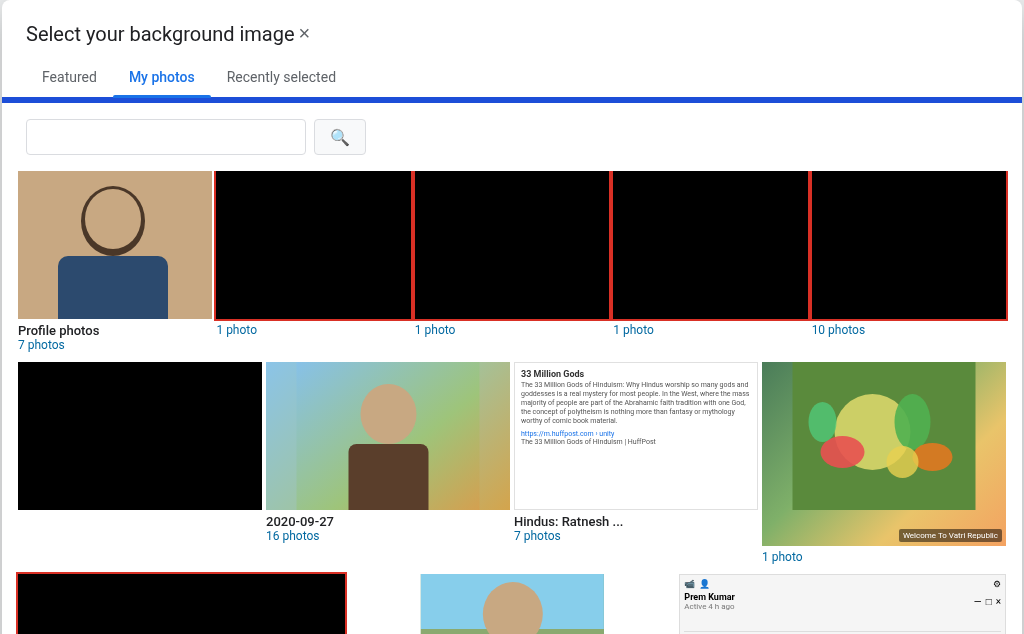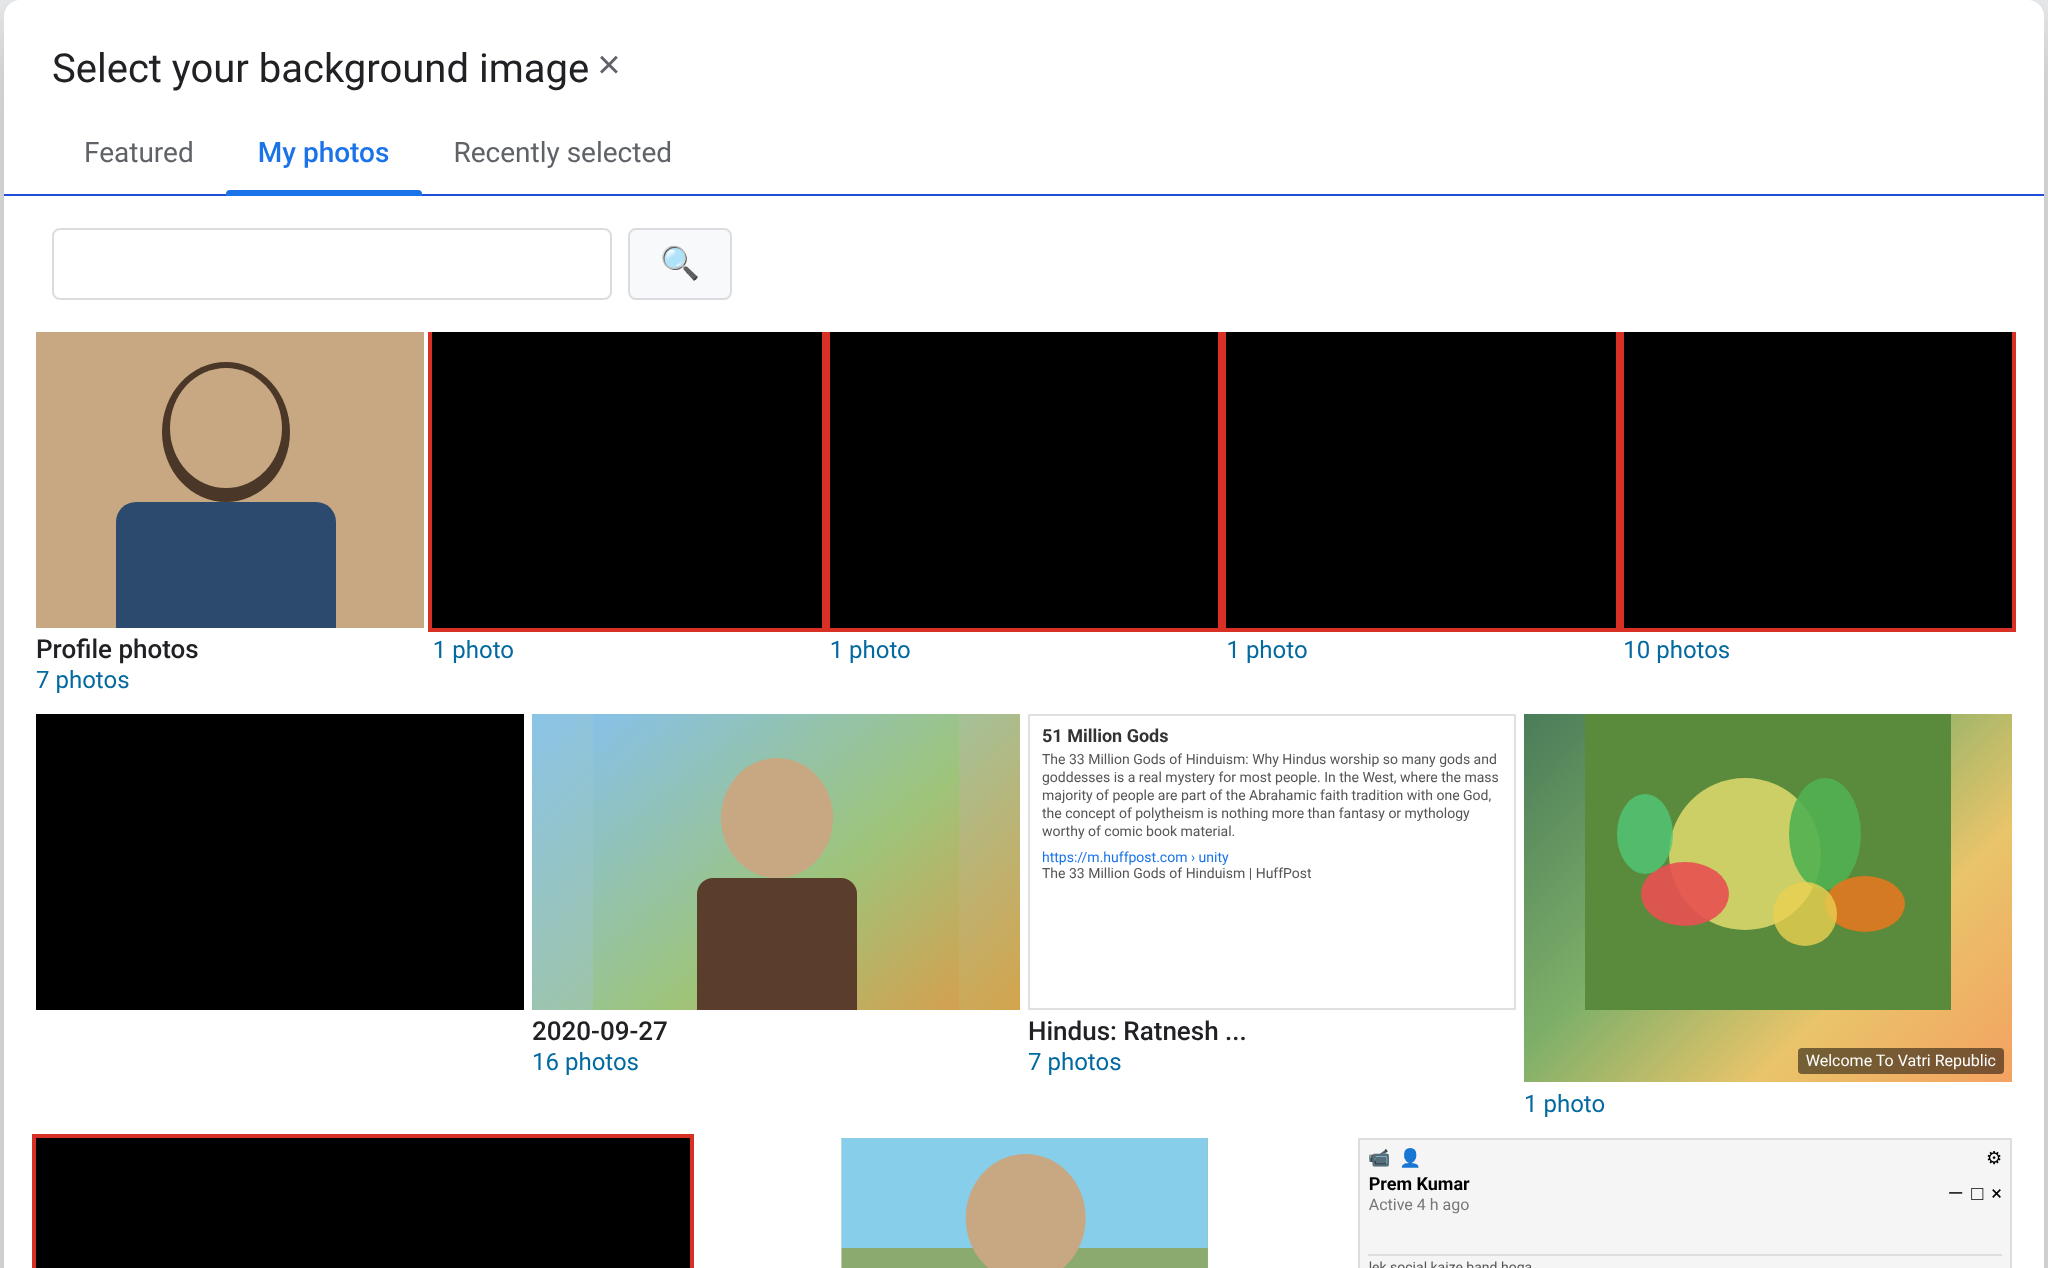--- a/index.html
+++ b/index.html
@@ -38,21 +38,21 @@
       background: none;
       border: none;
       padding: 4px;
       display: flex;
       align-items: center;
       justify-content: center;
     }
     .tabs {
       display: flex;
       padding: 0 24px;
-      border-bottom: 1px solid #1d4ed8;
+      border-bottom: 6px solid #1d4ed8;
       margin-top: 8px;
     }
     .tab {
       padding: 12px 16px;
       font-size: 14px;
       color: #5f6368;
       cursor: pointer;
       position: relative;
       text-decoration: none;
     }
@@ -323,21 +323,21 @@
         </div>
         <div class="label-area">
           <div class="thumb-name">2020-09-27</div>
           <div class="thumb-meta">16 photos</div>
         </div>
       </div>
 
       <div class="thumb col-black">
         <div class="thumb-inner">
           <div class="article-thumb">
-            <div style="font-size:9px;font-weight:bold;color:#333;margin-bottom:2px;">51 Million Gods</div>
+            <div style="font-size:9px;font-weight:bold;color:#333;margin-bottom:2px;">33 Million Gods</div>
             <div style="font-size:7px;color:#555;line-height:1.3;">The 33 Million Gods of Hinduism: Why Hindus worship so many gods and goddesses is a real mystery for most people. In the West, where the mass majority of people are part of the Abrahamic faith tradition with one God, the concept of polytheism is nothing more than fantasy or mythology worthy of comic book material.</div>
             <div style="margin-top:4px;font-size:7px;color:#1a73e8;">https://m.huffpost.com › unity</div>
             <div style="font-size:7px;color:#555;">The 33 Million Gods of Hinduism | HuffPost</div>
           </div>
         </div>
         <div class="label-area">
           <div class="thumb-name">Hindus: Ratnesh ...</div>
           <div class="thumb-meta">7 photos</div>
         </div>
       </div>

